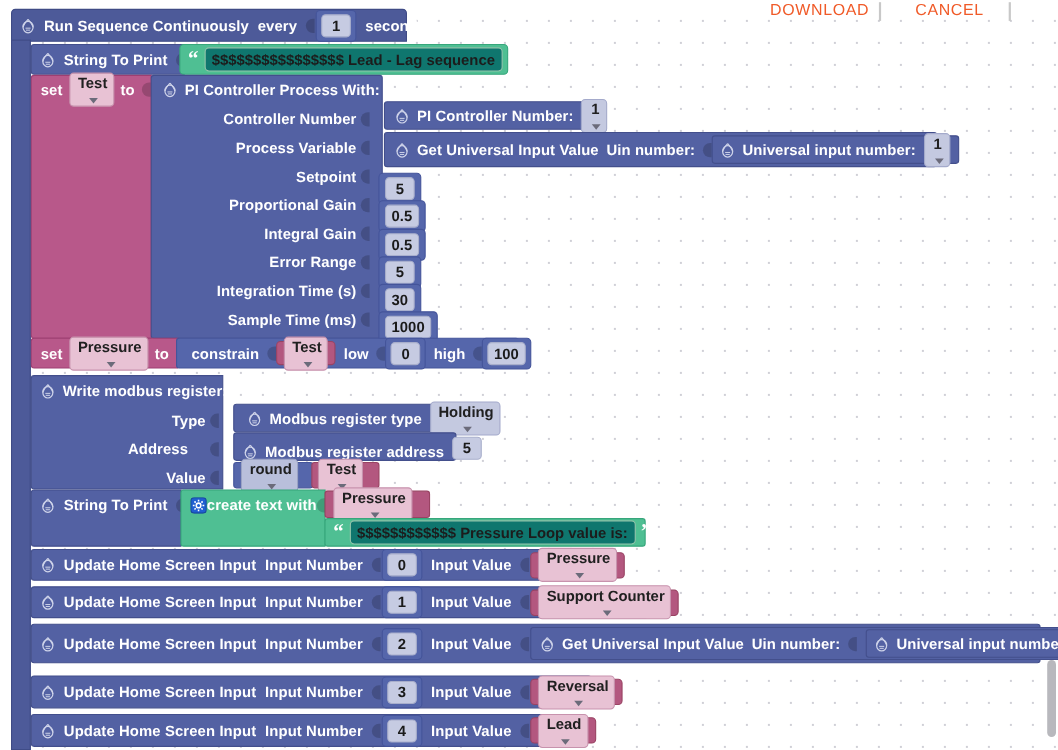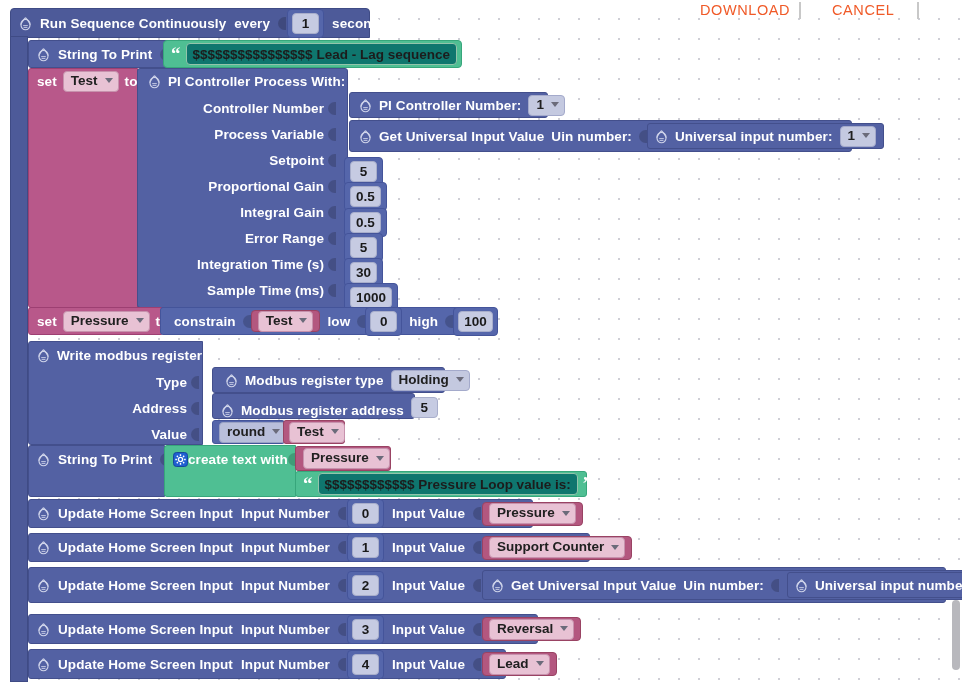--- a/index.html
+++ b/index.html
@@ -28,21 +28,21 @@
   .c-stmt{background:#5361a3;border:1px solid #434f8c;}
   .c-var{background:#b8588a;border:1px solid #9d3f72;}
   .c-var2{background:#b3577f;border:1px solid #994363;}
   .c-text{background:#4fbf93;border:1px solid #37a67b;}
   .c-math{background:#5566ab;border:1px solid #44549a;}
   
   .dd{
     display:inline-flex;align-items:center;gap:5px;
     background:#e8c2d4;color:#202020;border:1px solid #c792ad;
     border-radius:4px;padding:1px 5px 2px 7px;font-weight:bold;font-size:13.5px;
-    line-height:16px;white-space:nowrap;
+    line-height:16px;white-space:nowrap;flex-direction:column;
   }
   .dd.blue{background:#b9bfdb;border-color:#9aa2c4;}
   .dd.grey{background:#c4c9e0;border-color:#a4aacb;}
   .caret{
     width:0;height:0;border-left:4px solid transparent;border-right:4px solid transparent;
     border-top:5px solid #6b6b7a;display:inline-block;margin-left:2px;
   }
   
   .num{
     display:inline-flex;align-items:center;justify-content:center;
@@ -308,21 +308,21 @@
             <path d="M4.2 9.6 h4.6 M4.6 11.4 h3.8" stroke="#cfd4ea" stroke-width="0.9"></path>
           </svg>
       </span>
       <span class="txt">Write modbus register:</span>
     </div>
     <div style="position:absolute;left:0;top:27px;width:175px;">
       <div class="row" style="height:26px;justify-content:flex-end;padding-right:4px;gap:4px;">
         <span class="txt">Type</span>
         <span class="plug"></span>
       </div>
-      <div class="row" style="height:26px;justify-content:flex-end;padding-right:4px;gap:4px;">
+      <div class="row" style="height:26px;justify-content:flex-end;padding-right:4px;gap:20px;">
         <span class="txt">Address</span>
         <span class="plug"></span>
       </div>
       <div class="row" style="height:26px;justify-content:flex-end;padding-right:4px;gap:4px;">
         <span class="txt">Value</span>
         <span class="plug"></span>
       </div>
     </div>
   </div>
 

